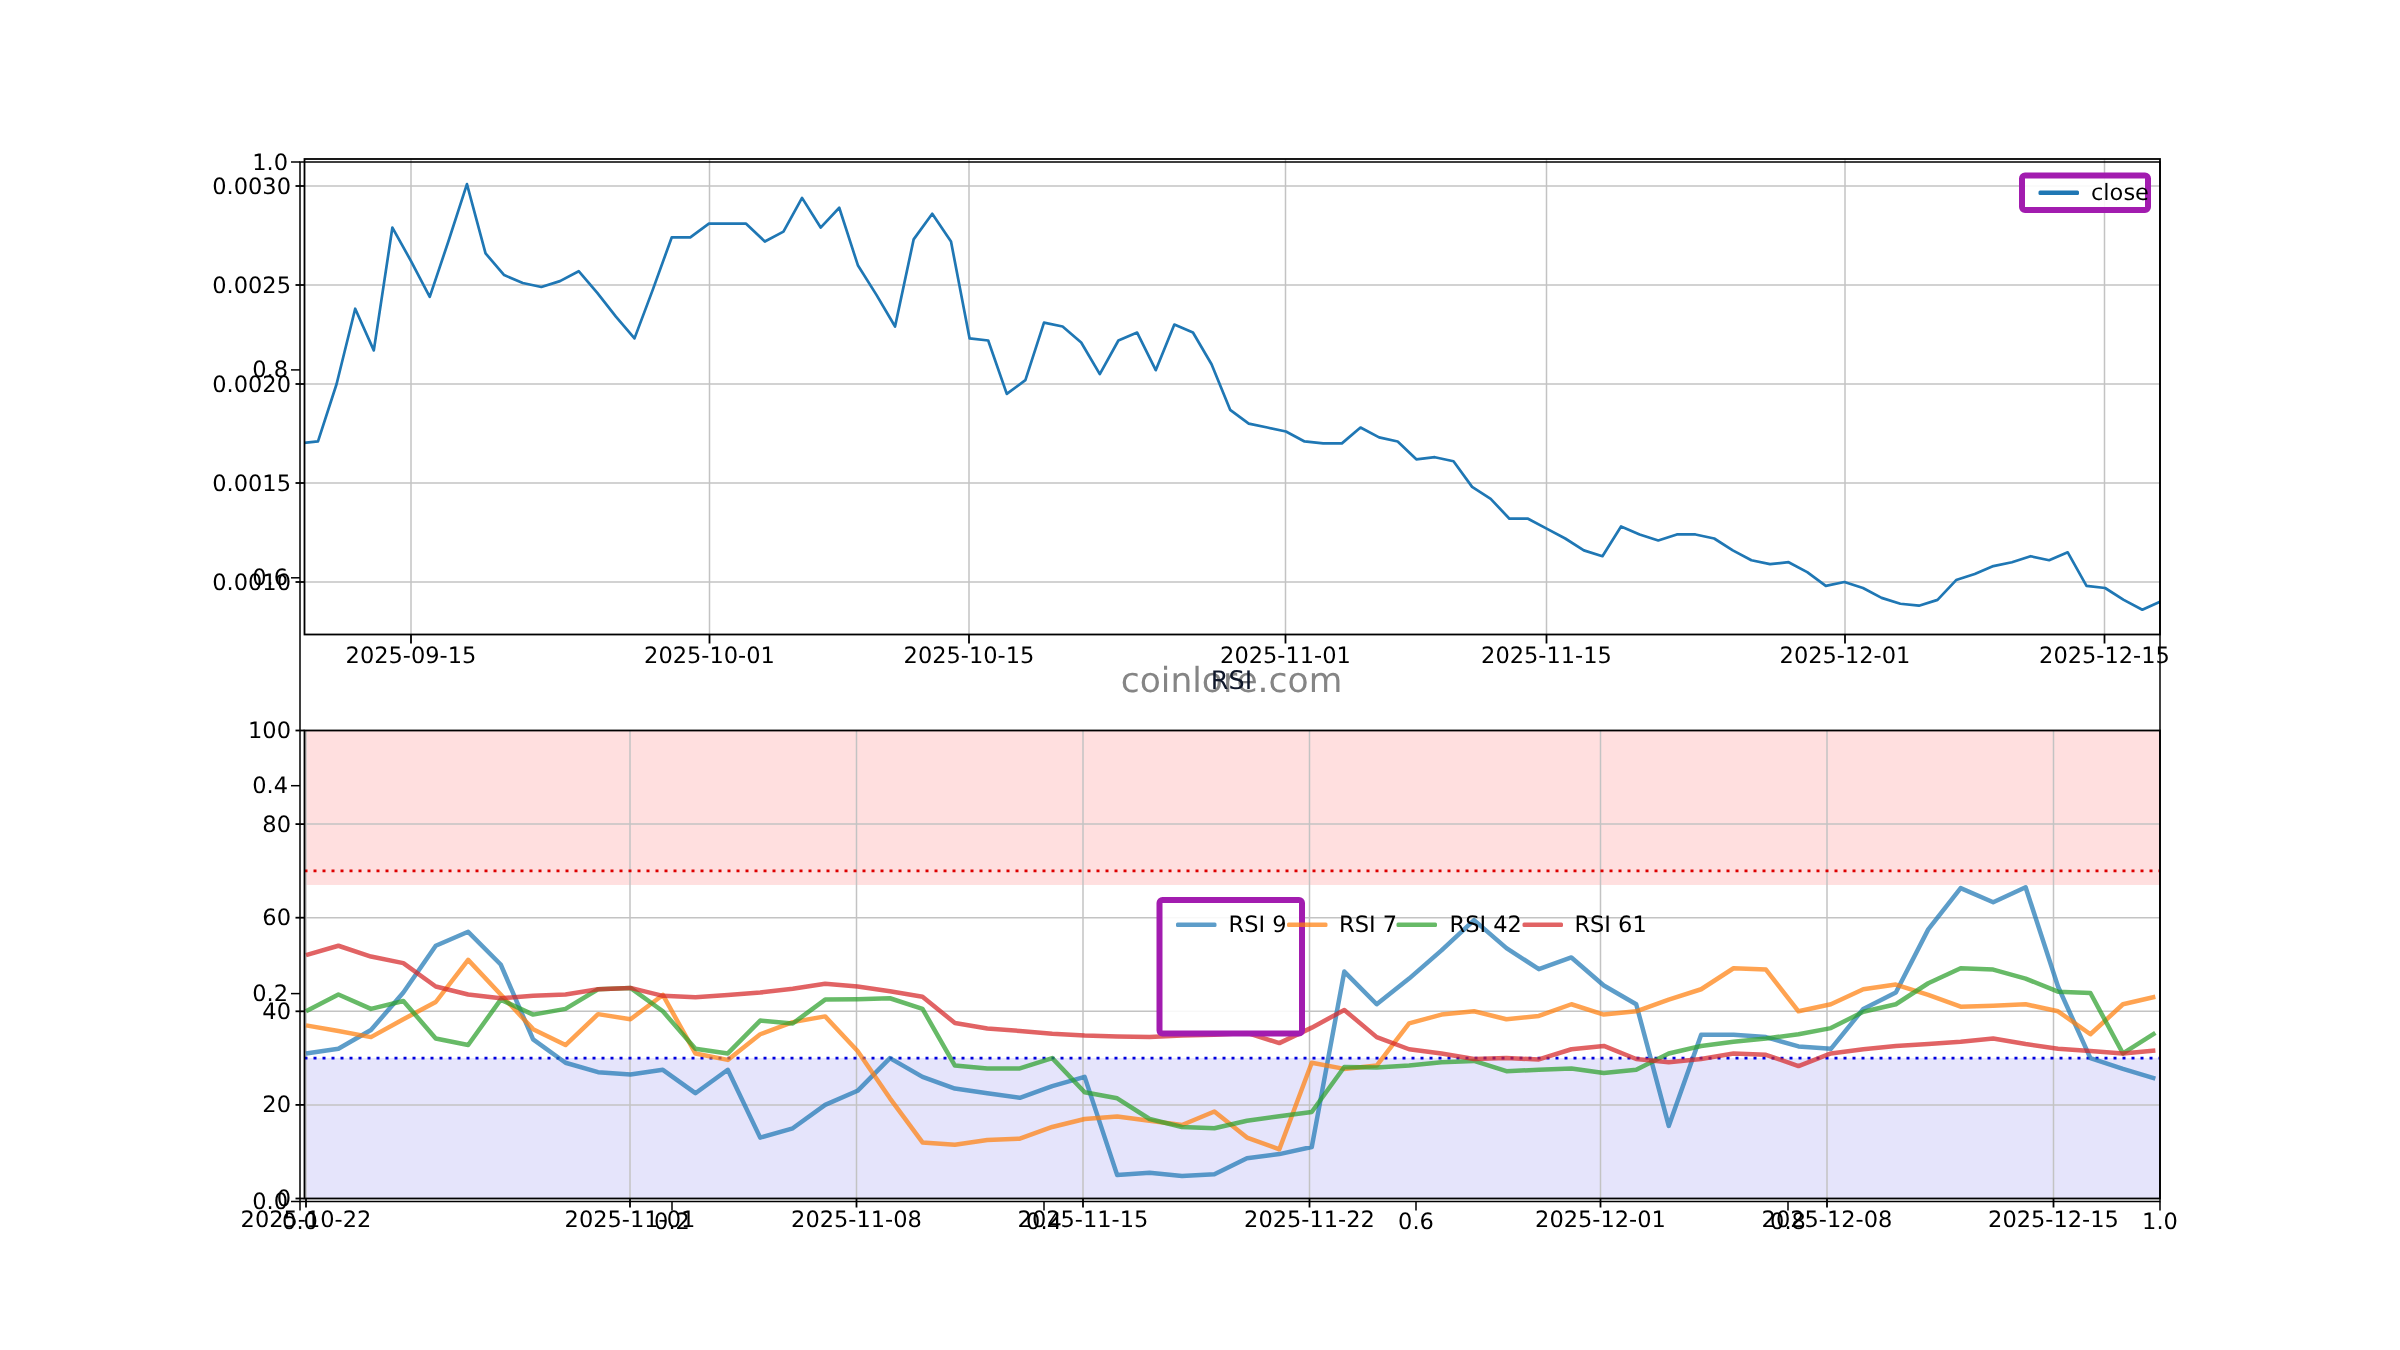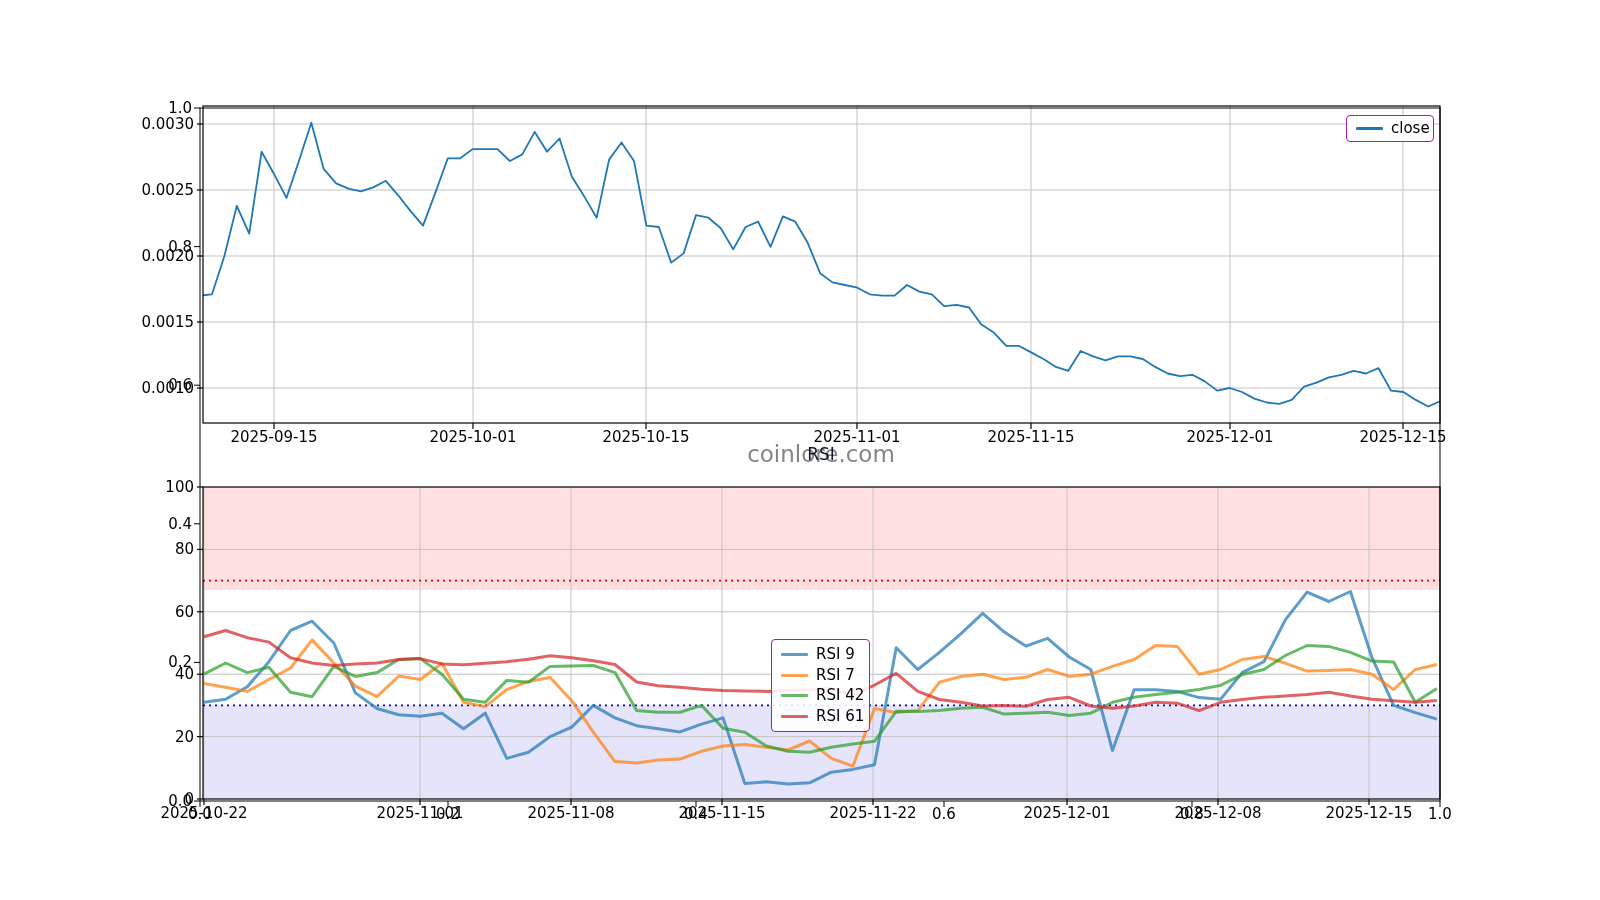--- a/index.html
+++ b/index.html
@@ -2,24 +2,24 @@
 <html><head>
 <meta charset="utf-8">
 <style>
   html,body{margin:0;padding:0;background:#fff;}
   .stage{position:relative;width:1600px;height:900px;background:#ffffff;overflow:hidden;
          font-family:"DejaVu Sans","Liberation Sans",sans-serif;}
   #fig{position:absolute;left:0;top:0;}
   .overlay{position:absolute;color:#000;}
   .watermark{left:821px;top:441px;transform:translateX(-50%);font-size:23px;color:#858585;white-space:nowrap;}
   .ax-title{left:821px;top:444px;transform:translateX(-50%);font-size:17px;color:#0f172a;white-space:nowrap;}
-  .legend{position:absolute;border:1px solid #a21caf;border-radius:4px;background:rgba(255,255,255,0.88);
+  .legend{position:absolute;border:4px solid #a21caf;border-radius:4px;background:rgba(255,255,255,0.88);
           box-sizing:border-box;display:flex;}
   .legend-close{left:1346px;top:115px;width:88px;height:27px;align-items:center;gap:8px;padding:0 9px;}
-  .legend-rsi{left:771px;top:598px;width:99px;height:93px;flex-direction:column;justify-content:space-between;padding:6px 9px;margin-top:41px;}
+  .legend-rsi{left:771px;top:598px;width:99px;height:93px;flex-direction:row;justify-content:space-between;padding:6px 9px;}
   .legend-row{display:flex;align-items:center;gap:8px;height:17px;}
   .sample{display:inline-block;width:27px;height:3px;border-radius:1px;flex:0 0 auto;}
   .legend-label{font-size:15px;color:#000;white-space:nowrap;line-height:1;}
   svg text{font-family:"DejaVu Sans","Liberation Sans",sans-serif;}
 </style>
 </head>
 <body>
 
 <div class="stage">
   <svg id="fig" width="1600" height="900" viewBox="0 0 1600 900">

